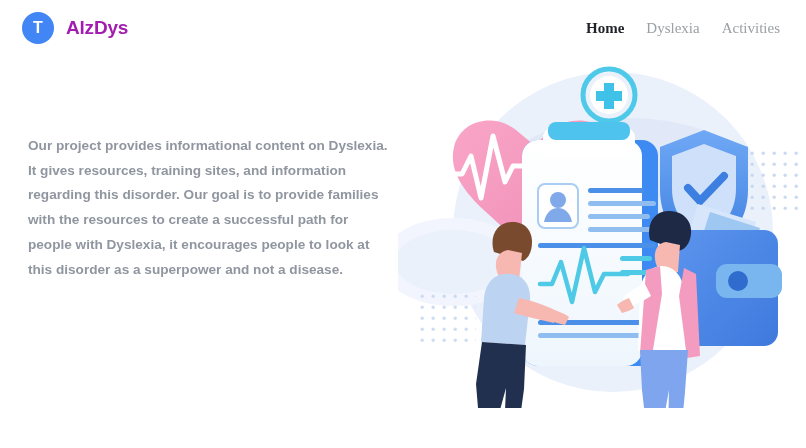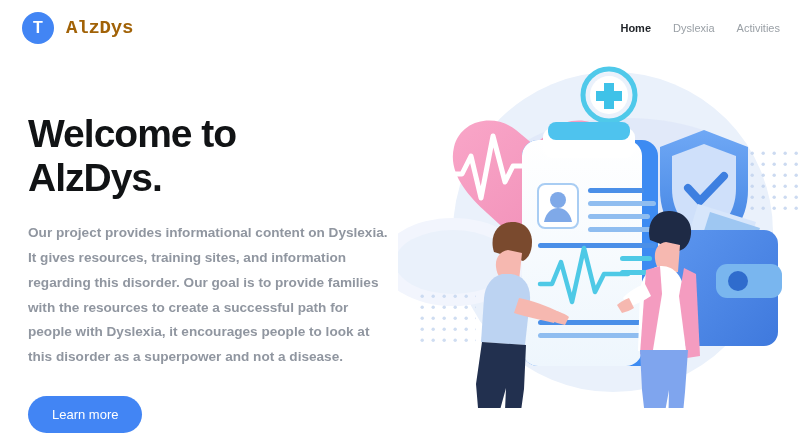--- a/index.html
+++ b/index.html
@@ -16,25 +16,25 @@
     display:flex; align-items:center; justify-content:space-between;
     padding:0 26px 0 22px; background:#ffffff;
   }
   .brand{ display:flex; align-items:center; gap:12px; }
   .brand-mark{
     width:32px; height:32px; border-radius:50%;
     background:#4285f4; color:#fff;
     display:flex; align-items:center; justify-content:center;
     font-size:16px; font-weight:700; letter-spacing:.2px;
   }
-  .brand-name{ font-size:19px; font-weight:700; color:#a16207; letter-spacing:-.2px;font-family:Liberation Mono, monospace; }
+  .brand-name{ font-size:19px; font-weight:700; color:#a21caf; letter-spacing:-.2px; }
 
   .nav{ display:flex; align-items:center; gap:22px; }
   .nav-link{
-    font-size:11px; color:#9aa0a6; text-decoration:none; white-space:nowrap;
+    font-size:15px; color:#9aa0a6; text-decoration:none; white-space:nowrap;font-family:Liberation Serif, serif;
   }
   .nav-link.active{ color:#1f2328; font-weight:700; }
 
   
   .hero-copy{
     position:absolute; left:28px; top:112px; width:372px;
   }
   .hero-title{
     font-size:39px; line-height:1.12; font-weight:700;
     color:#111315; letter-spacing:-1px; white-space:pre-line;
@@ -69,24 +69,21 @@
 
   <nav class="nav">
     <a class="nav-link active" href="#">Home</a>
     <a class="nav-link" href="#">Dyslexia</a>
     <a class="nav-link" href="#">Activities</a>
   </nav>
 
 </div>
 
 <div class="hero-copy">
-  <h1 class="hero-title">Welcome to
-AlzDys.</h1>
   <p class="hero-text">Our project provides informational content on Dyslexia. It gives resources, training sites, and information regarding this disorder. Our goal is to provide families with the resources to create a successful path for people with Dyslexia, it encourages people to look at this disorder as a superpower and not a disease.</p>
-  <button class="cta">Learn more</button>
 </div>
 
 <div class="illus">
 <svg viewBox="0 0 408 356" xmlns="http://www.w3.org/2000/svg">
   <defs>
     <linearGradient id="gClip" x1="0" y1="0" x2="0" y2="1">
       <stop offset="0" stop-color="#ffffff"></stop>
           <stop offset="1" stop-color="#eef6fd"></stop>
     </linearGradient>
     <linearGradient id="gHeart" x1="0" y1="0" x2="1" y2="1">

